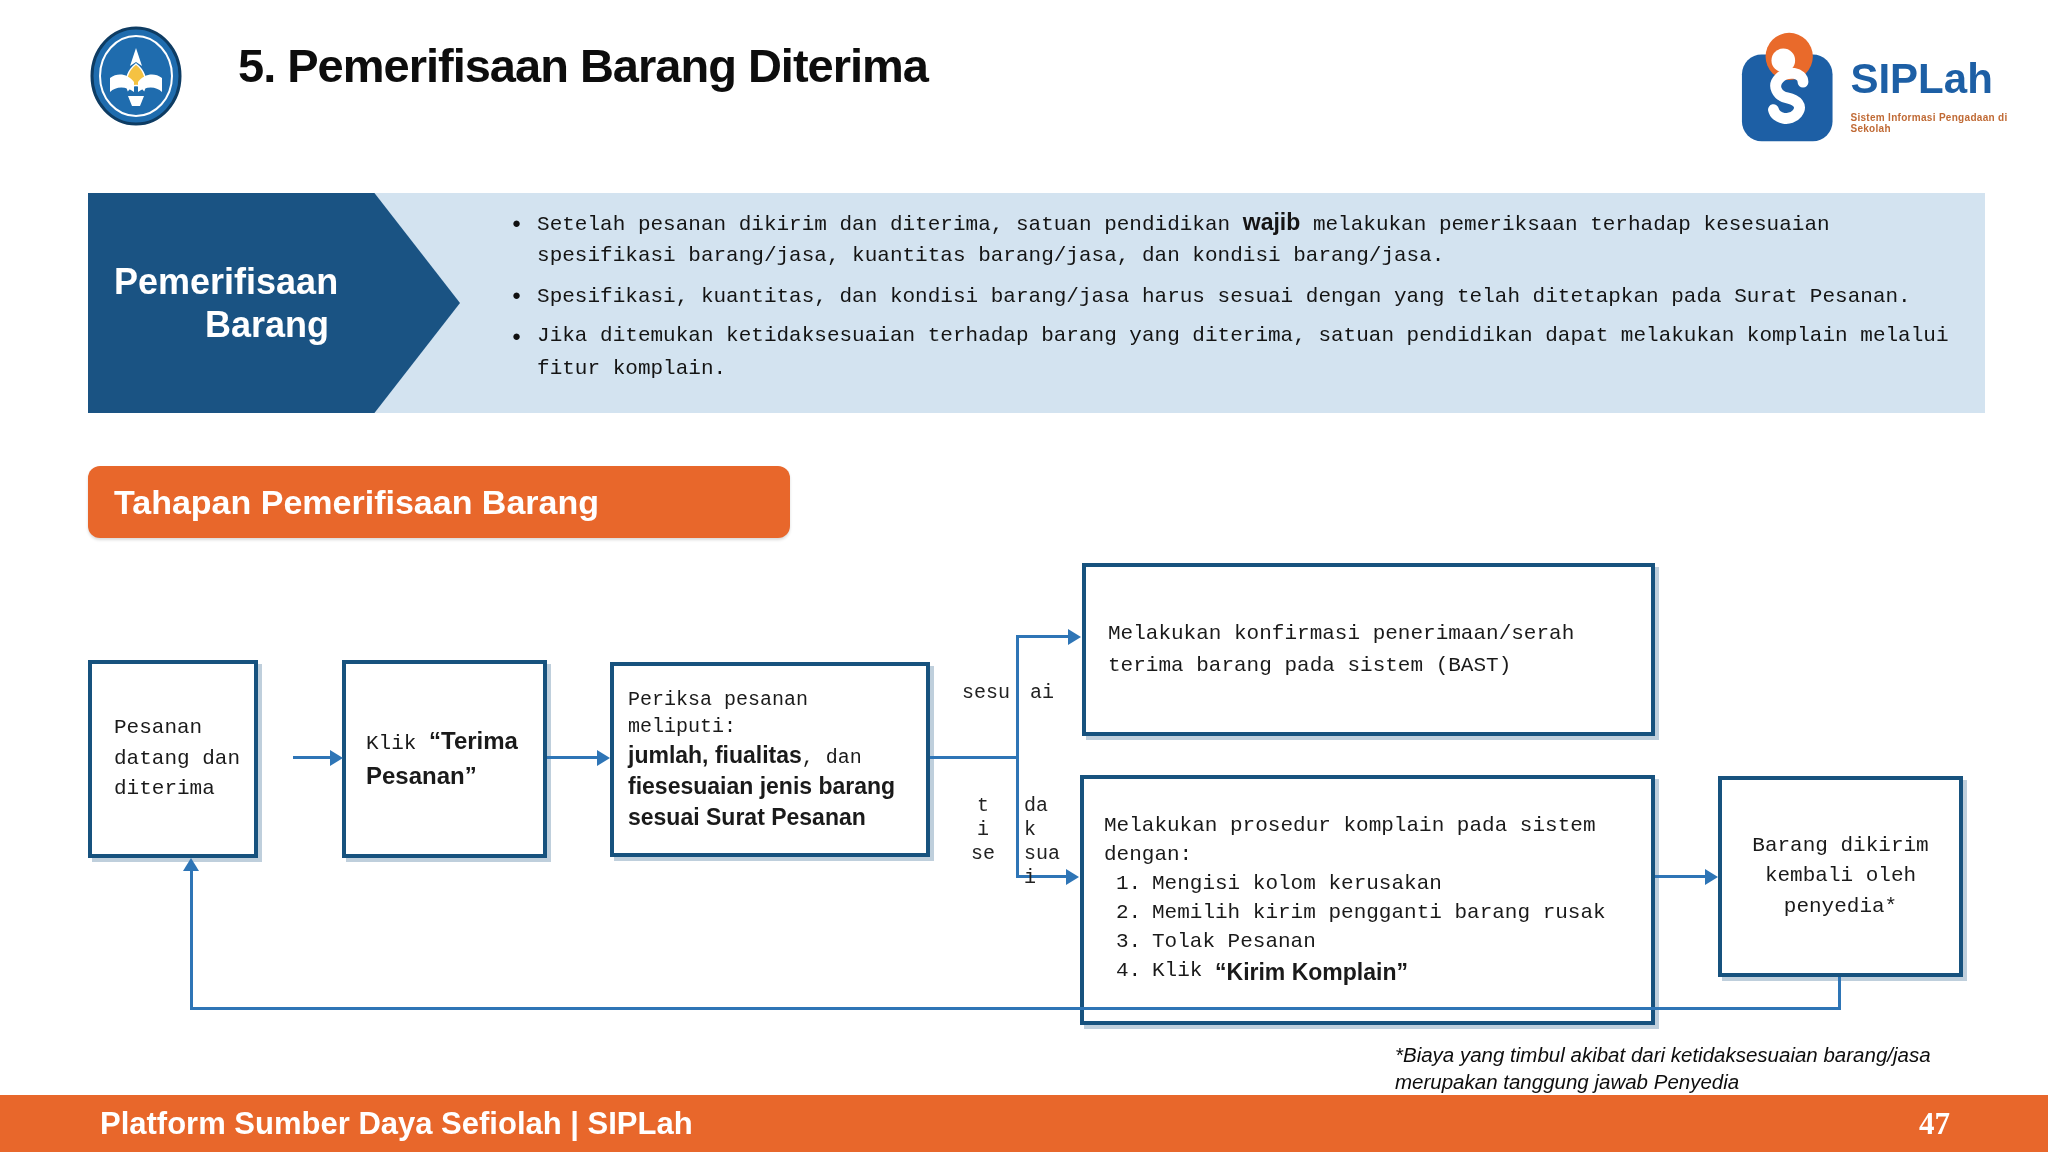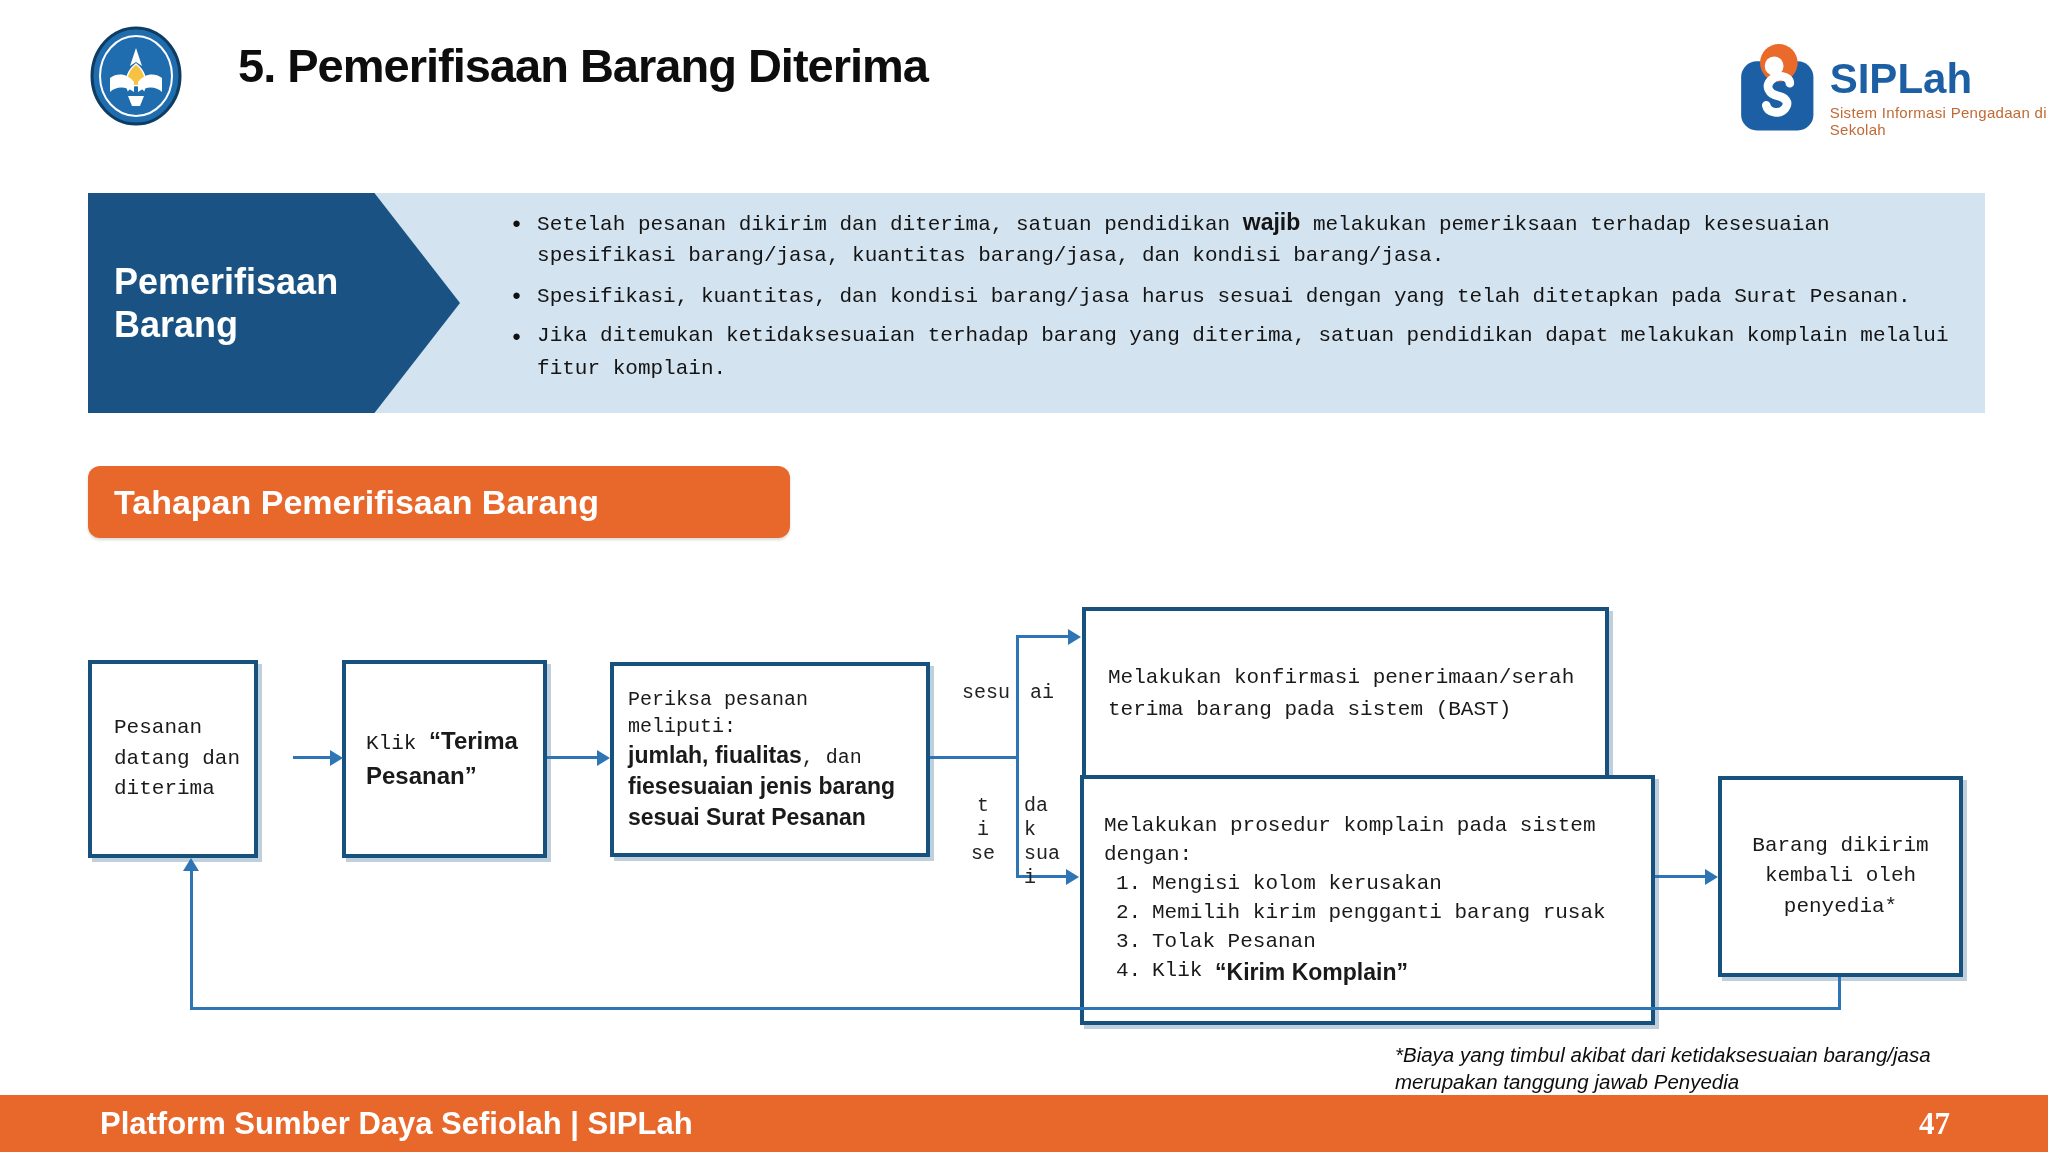--- a/index.html
+++ b/index.html
@@ -11,28 +11,28 @@
 
   
   #page-title{
     position:absolute;left:238px;top:38px;font-size:47px;font-weight:bold;color:#0d0d0d;
     letter-spacing:-1px;
   }
   #kemdikbud-logo{position:absolute;left:90px;top:26px;}
   #siplah-logo{position:absolute;left:1738px;top:30px;display:flex;align-items:flex-start;}
   #siplah-text{margin-left:10px;margin-top:28px;}
   #siplah-name{font-size:42px;font-weight:bold;color:#1d5fa5;line-height:1;}
-  #siplah-tagline{font-size:15px;color:#c06a35;margin-top:4px;letter-spacing:.3px;}
+  #siplah-tagline{font-size:10px;color:#c06a35;margin-top:12px;letter-spacing:.3px;font-weight:bold;}
 
   
   #info-panel{position:absolute;left:88px;top:193px;width:1897px;height:220px;background:#d3e3f0;}
   #info-chevron{
     position:absolute;left:88px;top:193px;width:372px;height:220px;background:#1a5383;
     clip-path:polygon(0 0,77% 0,100% 50%,77% 100%,0 100%);
-    display:flex;align-items:center;
+    display:flex;align-items:center;text-align:right;
   }
   #info-chevron .label{color:#fff;font-size:36px;font-weight:bold;line-height:1.2;padding-left:26px;width:215px;}
   #info-bullets{position:absolute;left:512px;top:207px;width:1455px;}
   .bullet-row{display:flex;margin-bottom:8px;}
   .bullet-marker{font-size:15px;line-height:31px;margin-right:16px;color:#111;}
   .bullet-text{font-size:21px;line-height:31px;color:#141414;}
   .bullet-text b{font-family:"Liberation Sans",sans-serif;font-size:23px;}
 
   
   #section-header{
@@ -47,21 +47,21 @@
     box-shadow:4px 4px 0 rgba(26,83,131,.28);
     box-sizing:border-box;display:flex;align-items:center;
   }
   .fbox .txt{font-size:21px;line-height:1.45;color:#1a1a1a;}
   #box-order{left:88px;top:660px;width:170px;height:198px;padding-left:22px;}
   #box-accept{left:342px;top:660px;width:205px;height:198px;padding-left:20px;}
   #box-accept .txt b{font-family:"Liberation Sans",sans-serif;font-size:24px;}
   #box-check{left:610px;top:662px;width:320px;height:195px;padding-left:14px;padding-right:2px;}
   #box-check .txt{font-size:20px;line-height:1.35;}
   #box-check .txt b{font-family:"Liberation Sans",sans-serif;font-size:23px;}
-  #box-bast{left:1082px;top:563px;width:527px;height:173px;padding-left:22px;padding-right:4px;margin-top:44px;}
+  #box-bast{left:1082px;top:563px;width:573px;height:173px;padding-left:22px;padding-right:4px;}
   #box-bast .txt{font-size:21px;line-height:1.5;}
   #box-complain{left:1080px;top:775px;width:575px;height:250px;padding:10px 4px 10px 20px;align-items:flex-start;flex-direction:column;justify-content:center;}
   #box-complain .txt{font-size:21px;line-height:1.38;}
   .complain-item{display:flex;padding-left:12px;}
   .complain-item .num{width:36px;flex:none;}
   .complain-item b{font-family:"Liberation Sans",sans-serif;font-size:23px;}
   #box-return{left:1718px;top:776px;width:245px;height:201px;justify-content:center;text-align:center;padding:0 8px;}
 
   .hline{position:absolute;height:3px;background:#2e75b6;}
   .vline{position:absolute;width:3px;background:#2e75b6;}

